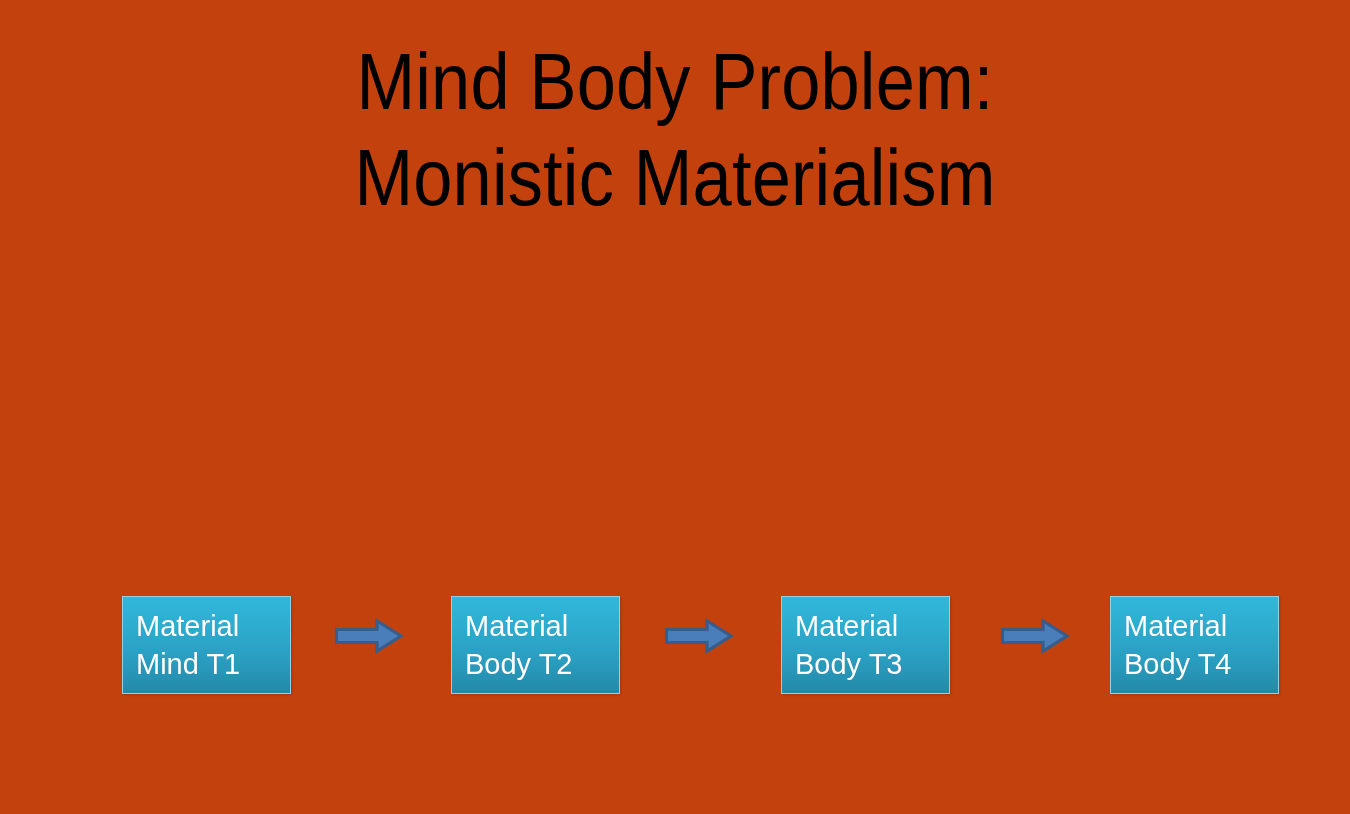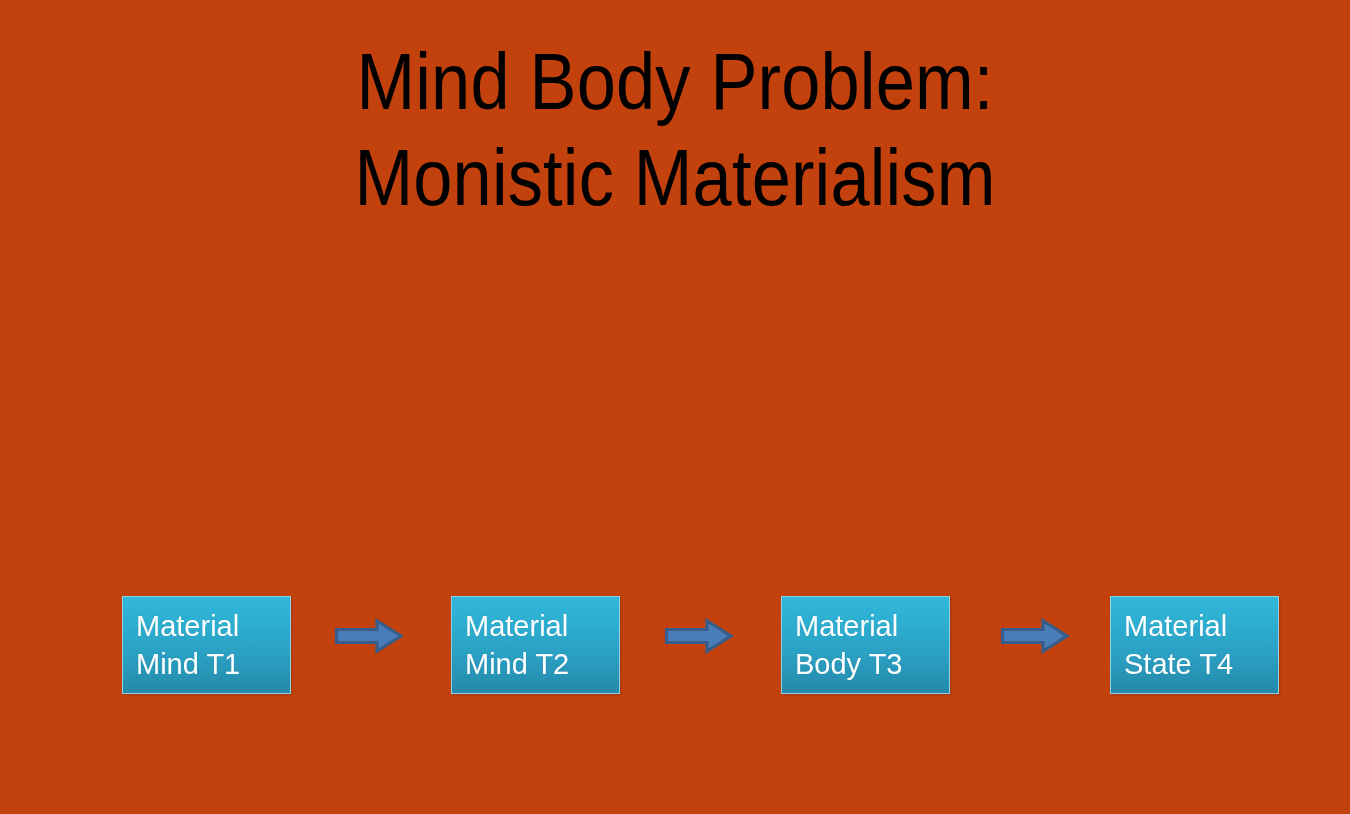--- a/index.html
+++ b/index.html
@@ -119,21 +119,21 @@
     </div>
 
     <div class="flow-arrow" id="arrow-1">
       <svg viewBox="0 0 70 36" xmlns="http://www.w3.org/2000/svg" aria-hidden="true">
         <path d="M2.5 11.5 L43 11.5 L43 3 L67 18 L43 33 L43 24.5 L2.5 24.5 Z" fill="#4A7EBB" stroke="#385D8A" stroke-width="3.2" stroke-linejoin="miter"></path>
       </svg>
     </div>
 
     <div class="state-box" id="box-2">
       <span class="state-line">Material</span>
-      <span class="state-line">Mind T2</span>
+      <span class="state-line">Body T2</span>
     </div>
 
     <div class="flow-arrow" id="arrow-2">
       <svg viewBox="0 0 70 36" xmlns="http://www.w3.org/2000/svg" aria-hidden="true">
         <path d="M2.5 11.5 L43 11.5 L43 3 L67 18 L43 33 L43 24.5 L2.5 24.5 Z" fill="#4A7EBB" stroke="#385D8A" stroke-width="3.2" stroke-linejoin="miter"></path>
       </svg>
     </div>
 
     <div class="state-box" id="box-3">
       <span class="state-line">Material</span>
@@ -141,17 +141,17 @@
     </div>
 
     <div class="flow-arrow" id="arrow-3">
       <svg viewBox="0 0 70 36" xmlns="http://www.w3.org/2000/svg" aria-hidden="true">
         <path d="M2.5 11.5 L43 11.5 L43 3 L67 18 L43 33 L43 24.5 L2.5 24.5 Z" fill="#4A7EBB" stroke="#385D8A" stroke-width="3.2" stroke-linejoin="miter"></path>
       </svg>
     </div>
 
     <div class="state-box" id="box-4">
       <span class="state-line">Material</span>
-      <span class="state-line">State T4</span>
+      <span class="state-line">Body T4</span>
     </div>
 
   </div>
 </div>
 
 </body></html>

